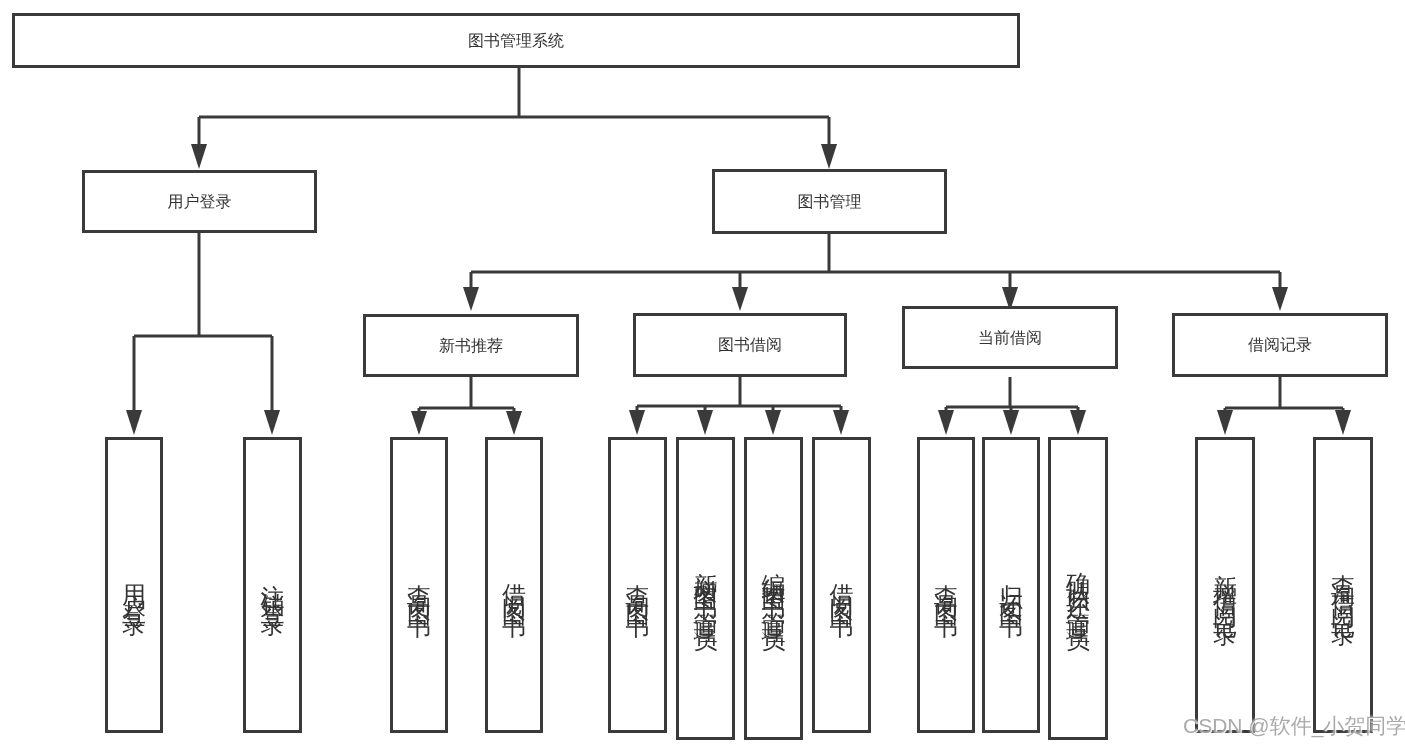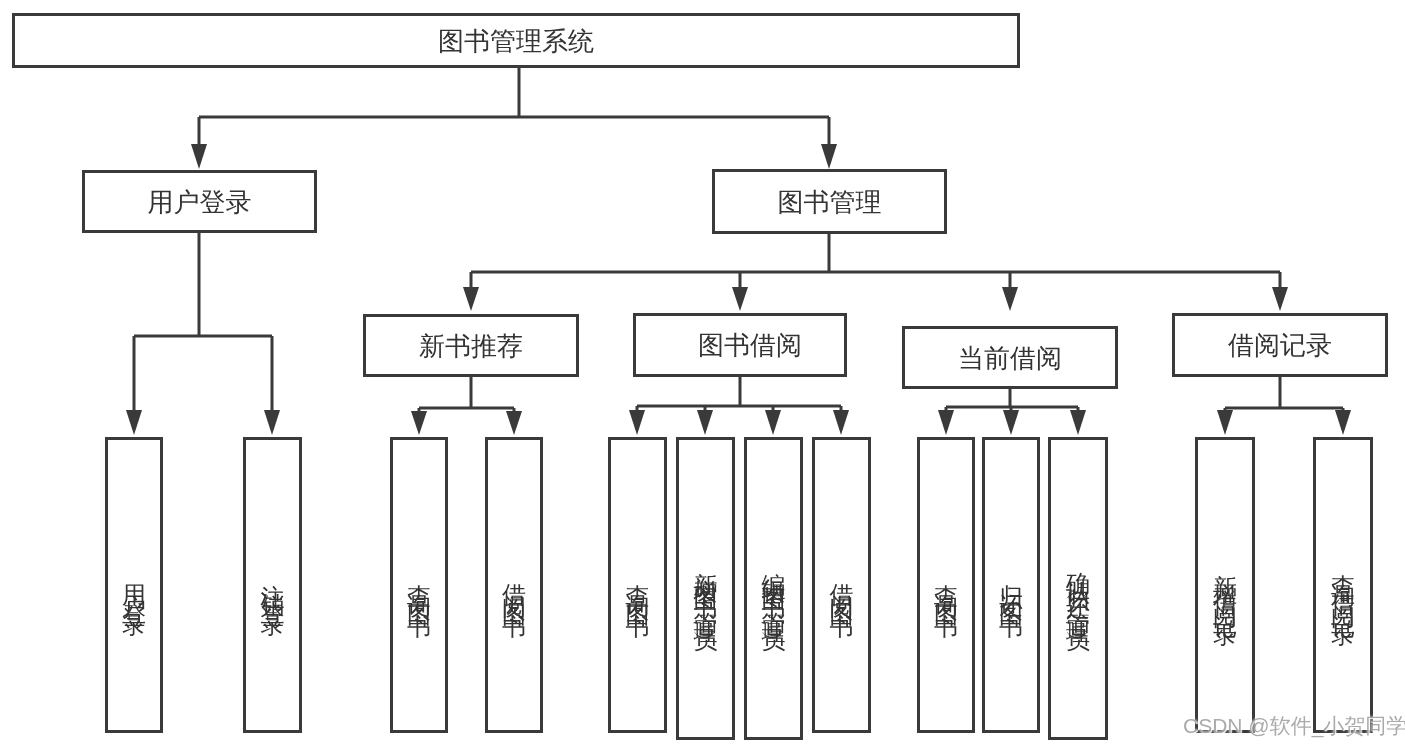--- a/index.html
+++ b/index.html
@@ -31,21 +31,21 @@
   }
   .node {
     position: absolute;
     box-sizing: border-box;
     border: 3px solid #3a3a3a;
     background: #ffffff;
     color: #333333;
     display: flex;
     align-items: center;
     justify-content: center;
-    font-size: 26px;
+    font-size: 16px;
     line-height: 1;
     white-space: nowrap;
   }
   .leaf {
     writing-mode: vertical-rl;
     text-orientation: mixed;
     letter-spacing: 10px;
     font-size: 24px;
     white-space: normal;
   }
@@ -118,21 +118,21 @@
     </g>
   </svg>
 
   <div class="node" style="left:12px; top:13px; width:1008px; height:55px;">图书管理系统</div>
 
   <div class="node" style="left:82px; top:170px; width:235px; height:63px;">用户登录</div>
   <div class="node" style="left:712px; top:169px; width:235px; height:65px;">图书管理</div>
 
   <div class="node" style="left:363px; top:314px; width:216px; height:63px;">新书推荐</div>
   <div class="node" style="left:633px; top:313px; width:214px; height:64px;padding-left:20px;">图书借阅</div>
-  <div class="node" style="left:902px; top:326px; width:216px; height:63px;">当前借阅</div>
+  <div class="node" style="left:902px; top:306px; width:216px; height:63px;">当前借阅</div>
   <div class="node" style="left:1172px; top:313px; width:216px; height:64px;">借阅记录</div>
 
   <div class="node leaf" style="left:105px; top:437px; width:58px; height:296px;">用户登录</div>
   <div class="node leaf" style="left:243px; top:437px; width:59px; height:296px;">注销登录</div>
 
   <div class="node leaf" style="left:390px; top:437px; width:58px; height:296px;">查询图书</div>
   <div class="node leaf" style="left:485px; top:437px; width:58px; height:296px;">借阅图书</div>
 
   <div class="node leaf" style="left:608px; top:437px; width:59px; height:296px;">查询图书</div>
   <div class="node leaf leaf-long" style="left:676px; top:437px; width:59px; height:303px;">新增图书（管理员）</div>

